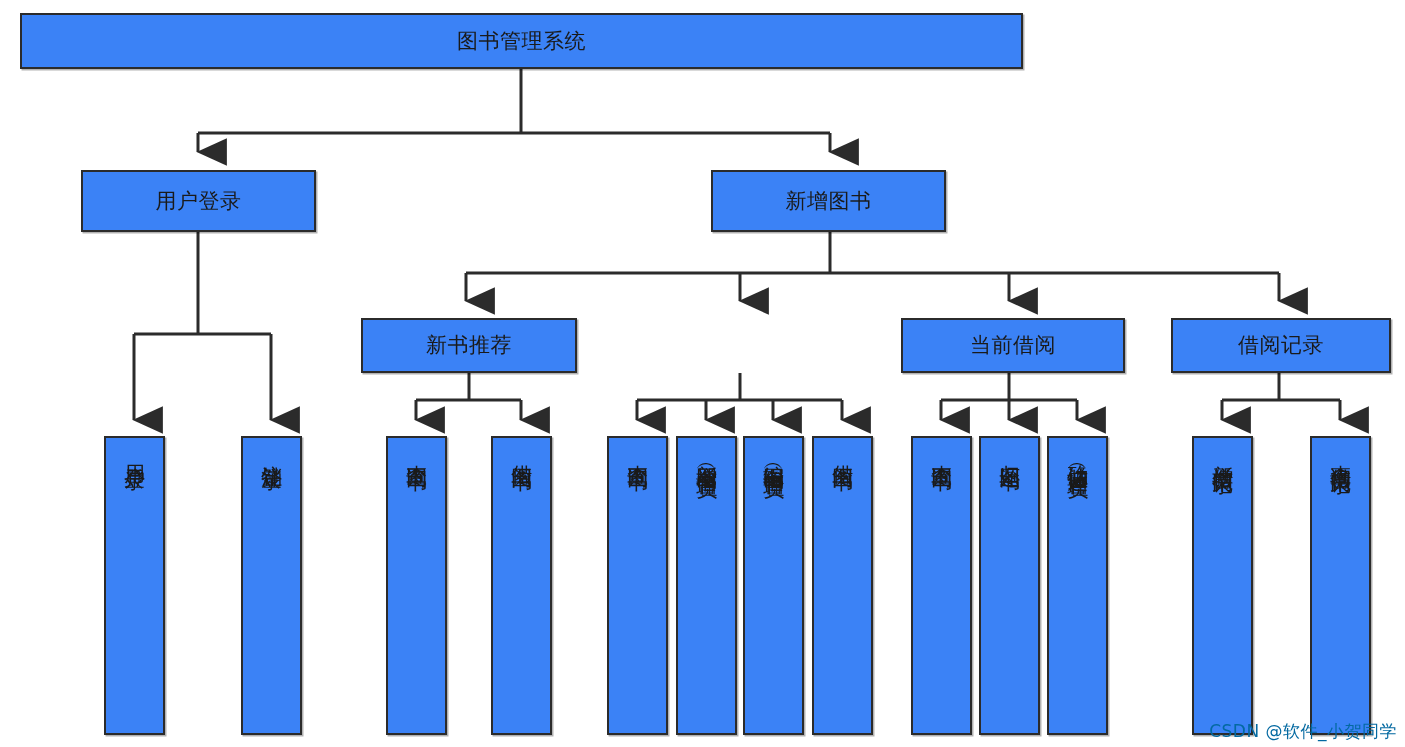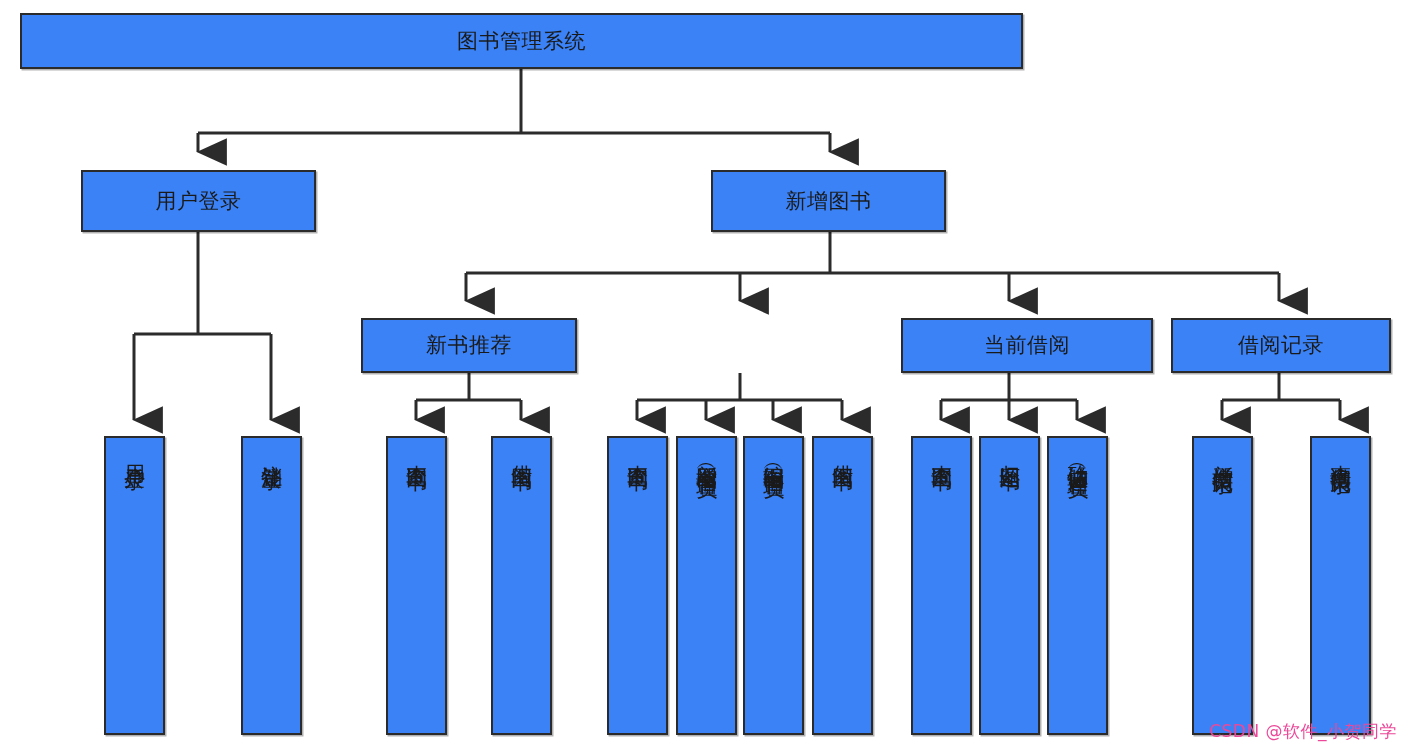--- a/index.html
+++ b/index.html
@@ -64,21 +64,21 @@
     line-height: 1.25;
     letter-spacing: 2px;
     white-space: nowrap;
     margin-top: 6px;
   }
   .watermark {
     position: absolute;
     right: 8px;
     bottom: 4px;
     font-size: 17px;
-    color: #ec4899;
+    color: #0369a1;
     white-space: nowrap;
     letter-spacing: 0.5px;
   }
 </style>
 </head>
 <body>
 
 <div id="canvas">
 
   <svg id="edges" viewBox="0 0 1405 747" xmlns="http://www.w3.org/2000/svg">
@@ -138,21 +138,21 @@
   <div class="node h" style="left:81px; top:170px; width:235px; height:62px;">
     <span class="label">用户登录</span>
   </div>
   <div class="node h" style="left:711px; top:170px; width:235px; height:62px;">
     <span class="label">新增图书</span>
   </div>
 
   <div class="node h" style="left:361px; top:318px; width:216px; height:55px;">
     <span class="label">新书推荐</span>
   </div>
-  <div class="node h" style="left:901px; top:318px; width:252px; height:55px;">
+  <div class="node h" style="left:901px; top:318px; width:224px; height:55px;">
     <span class="label">当前借阅</span>
   </div>
   <div class="node h" style="left:1171px; top:318px; width:220px; height:55px;">
     <span class="label">借阅记录</span>
   </div>
 
   <div class="node v" style="left:104px; top:436px; width:61px; height:299px;">
     <span class="label">用户登录</span>
   </div>
   <div class="node v" style="left:241px; top:436px; width:61px; height:299px;">

